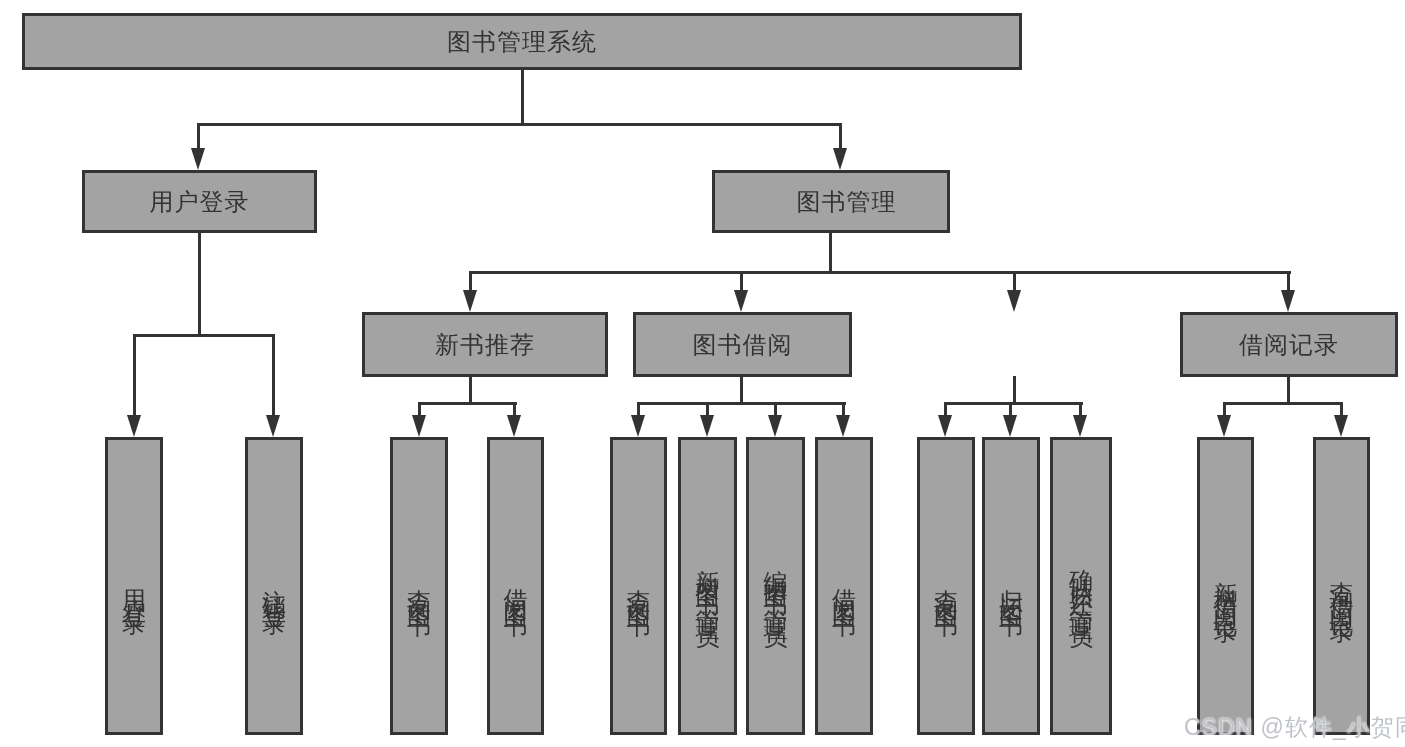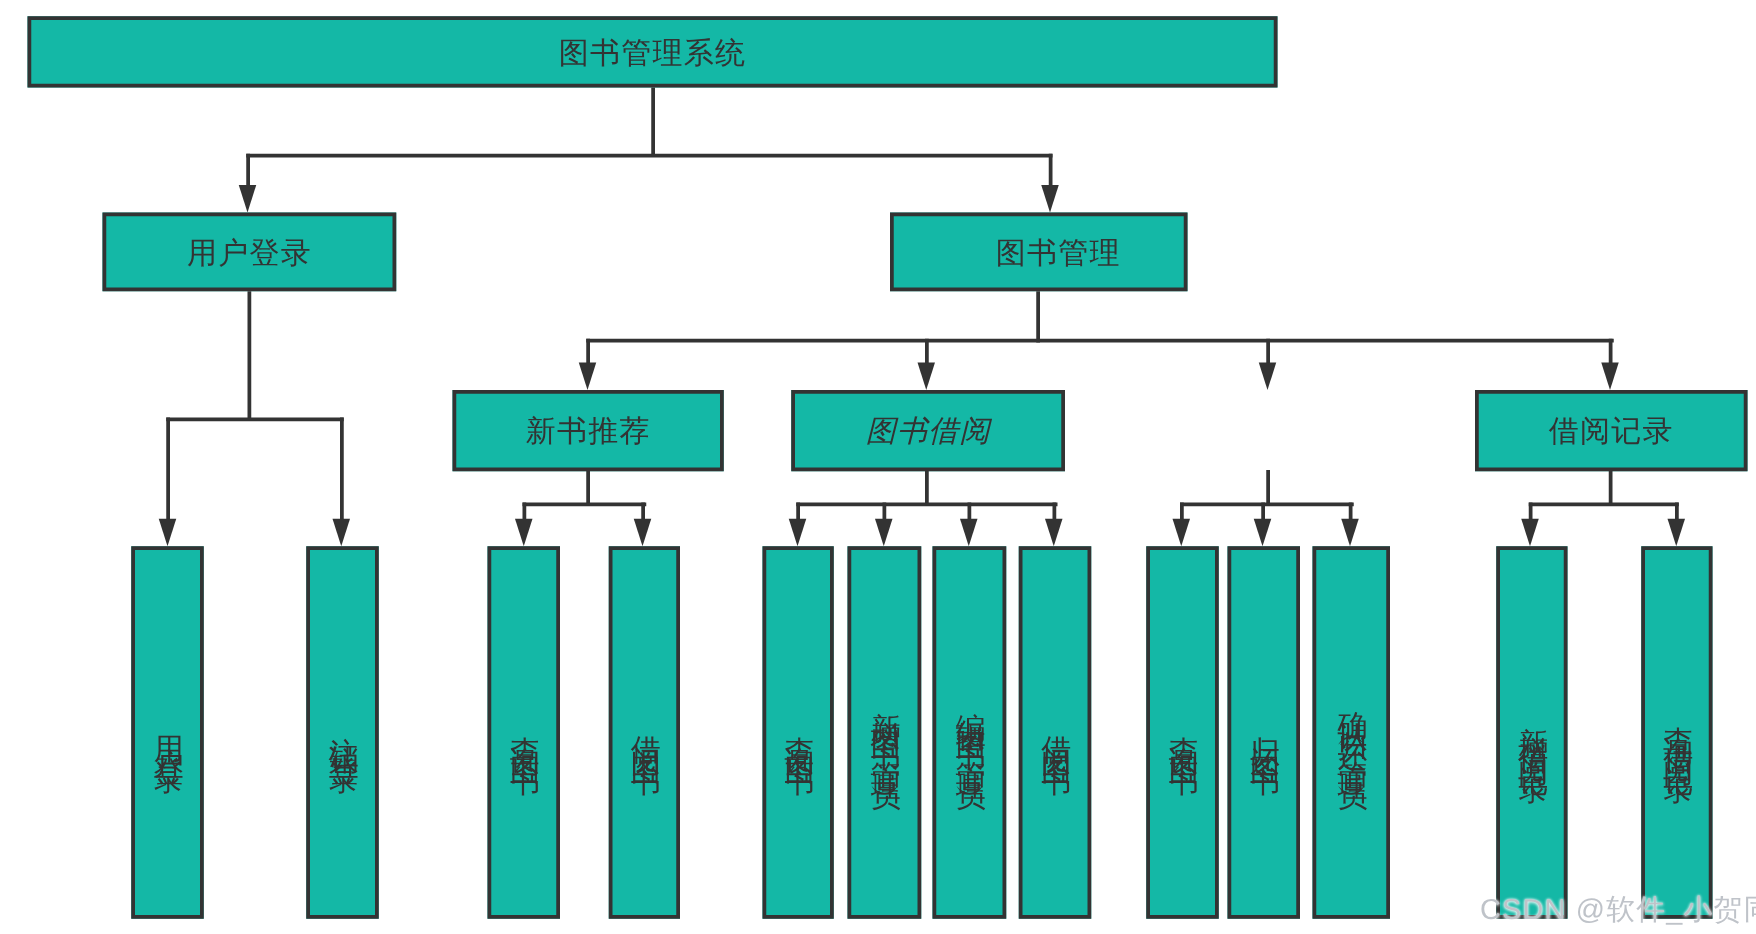--- a/index.html
+++ b/index.html
@@ -13,21 +13,21 @@
     width: 1405px;
     height: 747px;
     background: #ffffff;
     overflow: hidden;
   }
   
   .box {
     position: absolute;
     box-sizing: border-box;
     border: 3px solid #333333;
-    background: #14b8a6;
+    background: #a3a3a3;
     color: #333333;
     display: flex;
     align-items: center;
     justify-content: center;
     font-size: 24px;
     letter-spacing: 1px;
     white-space: nowrap;
   }
   .leaf {
     top: 437px;
@@ -101,22 +101,22 @@
   <div class="hline" style="left:469px; top:271px; width:822px;"></div>
   <div class="vline" style="left:469px; top:271px; height:22px;"></div>
   <div class="ah" style="left:463px; top:290px;"></div>
   <div class="vline" style="left:740px; top:271px; height:22px;"></div>
   <div class="ah" style="left:734px; top:290px;"></div>
   <div class="vline" style="left:1013px; top:271px; height:22px;"></div>
   <div class="ah" style="left:1007px; top:290px;"></div>
   <div class="vline" style="left:1287px; top:271px; height:22px;"></div>
   <div class="ah" style="left:1281px; top:290px;"></div>
 
-  <div class="box" style="left:362px; top:312px; width:217px; height:65px;">新书推荐</div>
-  <div class="box" style="left:633px; top:312px; width:219px; height:65px;font-style:italic;">图书借阅</div>
+  <div class="box" style="left:362px; top:312px; width:246px; height:65px;">新书推荐</div>
+  <div class="box" style="left:633px; top:312px; width:219px; height:65px;">图书借阅</div>
   <div class="box" style="left:1180px; top:312px; width:218px; height:65px;">借阅记录</div>
 
   <div class="vline" style="left:469px; top:376px; height:28px;"></div>
   <div class="hline" style="left:418px; top:402px; width:99px;"></div>
   <div class="vline" style="left:418px; top:402px; height:16px;"></div>
   <div class="ah" style="left:412px; top:415px;"></div>
   <div class="vline" style="left:513px; top:402px; height:16px;"></div>
   <div class="ah" style="left:507px; top:415px;"></div>
 
   <div class="vline" style="left:740px; top:376px; height:28px;"></div>

